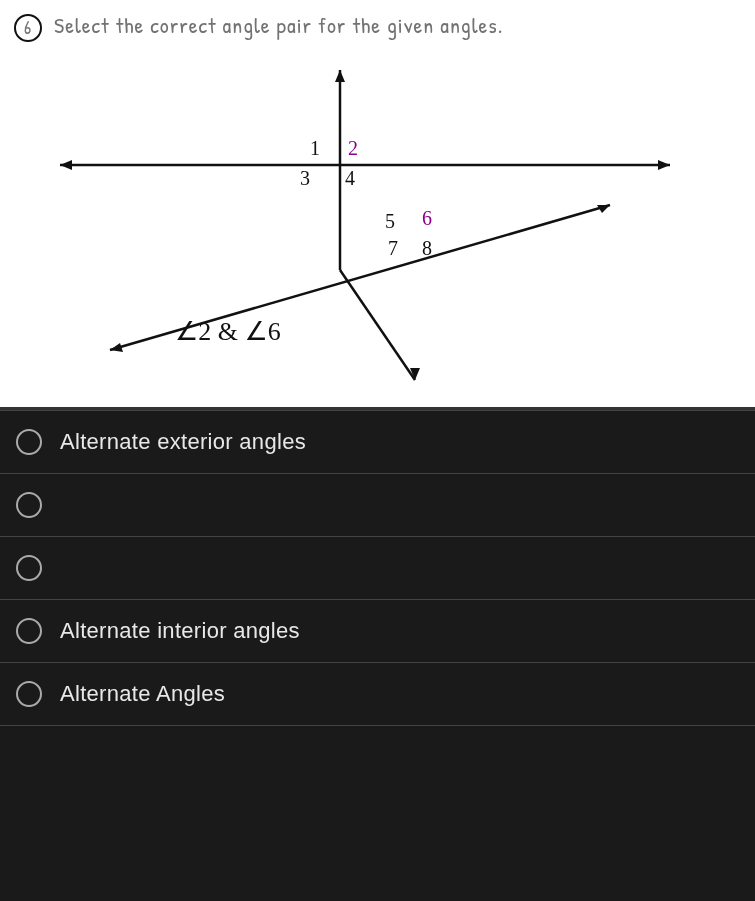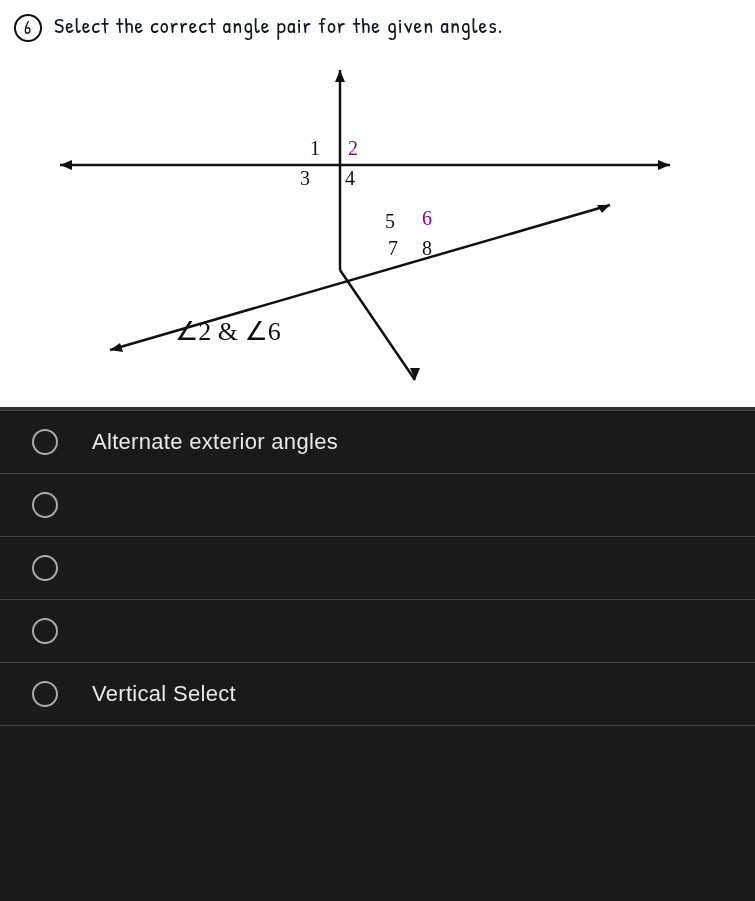--- a/index.html
+++ b/index.html
@@ -23,21 +23,21 @@
       border-bottom: 3px solid #333;
     }
 
     
     .question-text {
       position: absolute;
       top: 10px;
       left: 14px;
       font-family: 'Patrick Hand', 'Segoe UI', cursive, sans-serif;
       font-size: 22px;
-      color: #0f172a;
+      color: #737373;
       letter-spacing: 1px;
     }
 
     .question-number {
       display: inline-flex;
       align-items: center;
       justify-content: center;
       width: 28px;
       height: 28px;
       border: 2px solid #111;
@@ -60,24 +60,23 @@
     .options-area {
       background: #1a1a1a;
       flex: 1;
       display: flex;
       flex-direction: column;
     }
 
     .option-row {
       display: flex;
       align-items: center;
-      padding: 18px 32px;
+      padding: 18px 16px;
       border-bottom: 1px solid #444;
       cursor: pointer;
-      gap: 16px;
     }
 
     .option-row:first-child {
       border-top: 1px solid #444;
     }
 
     .radio-circle {
       width: 26px;
       height: 26px;
       border-radius: 50%;
@@ -150,20 +149,21 @@
   <div class="option-row">
     <div class="radio-circle"></div>
   </div>
 
   <div class="option-row">
     <div class="radio-circle"></div>
   </div>
 
   <div class="option-row">
     <div class="radio-circle"></div>
+    <span class="option-label">Alternate interior angles</span>
   </div>
 
   <div class="option-row">
     <div class="radio-circle"></div>
-    <span class="option-label">Vertical Select</span>
+    <span class="option-label">Alternate Angles</span>
   </div>
 
 </div>
 
 </body></html>

